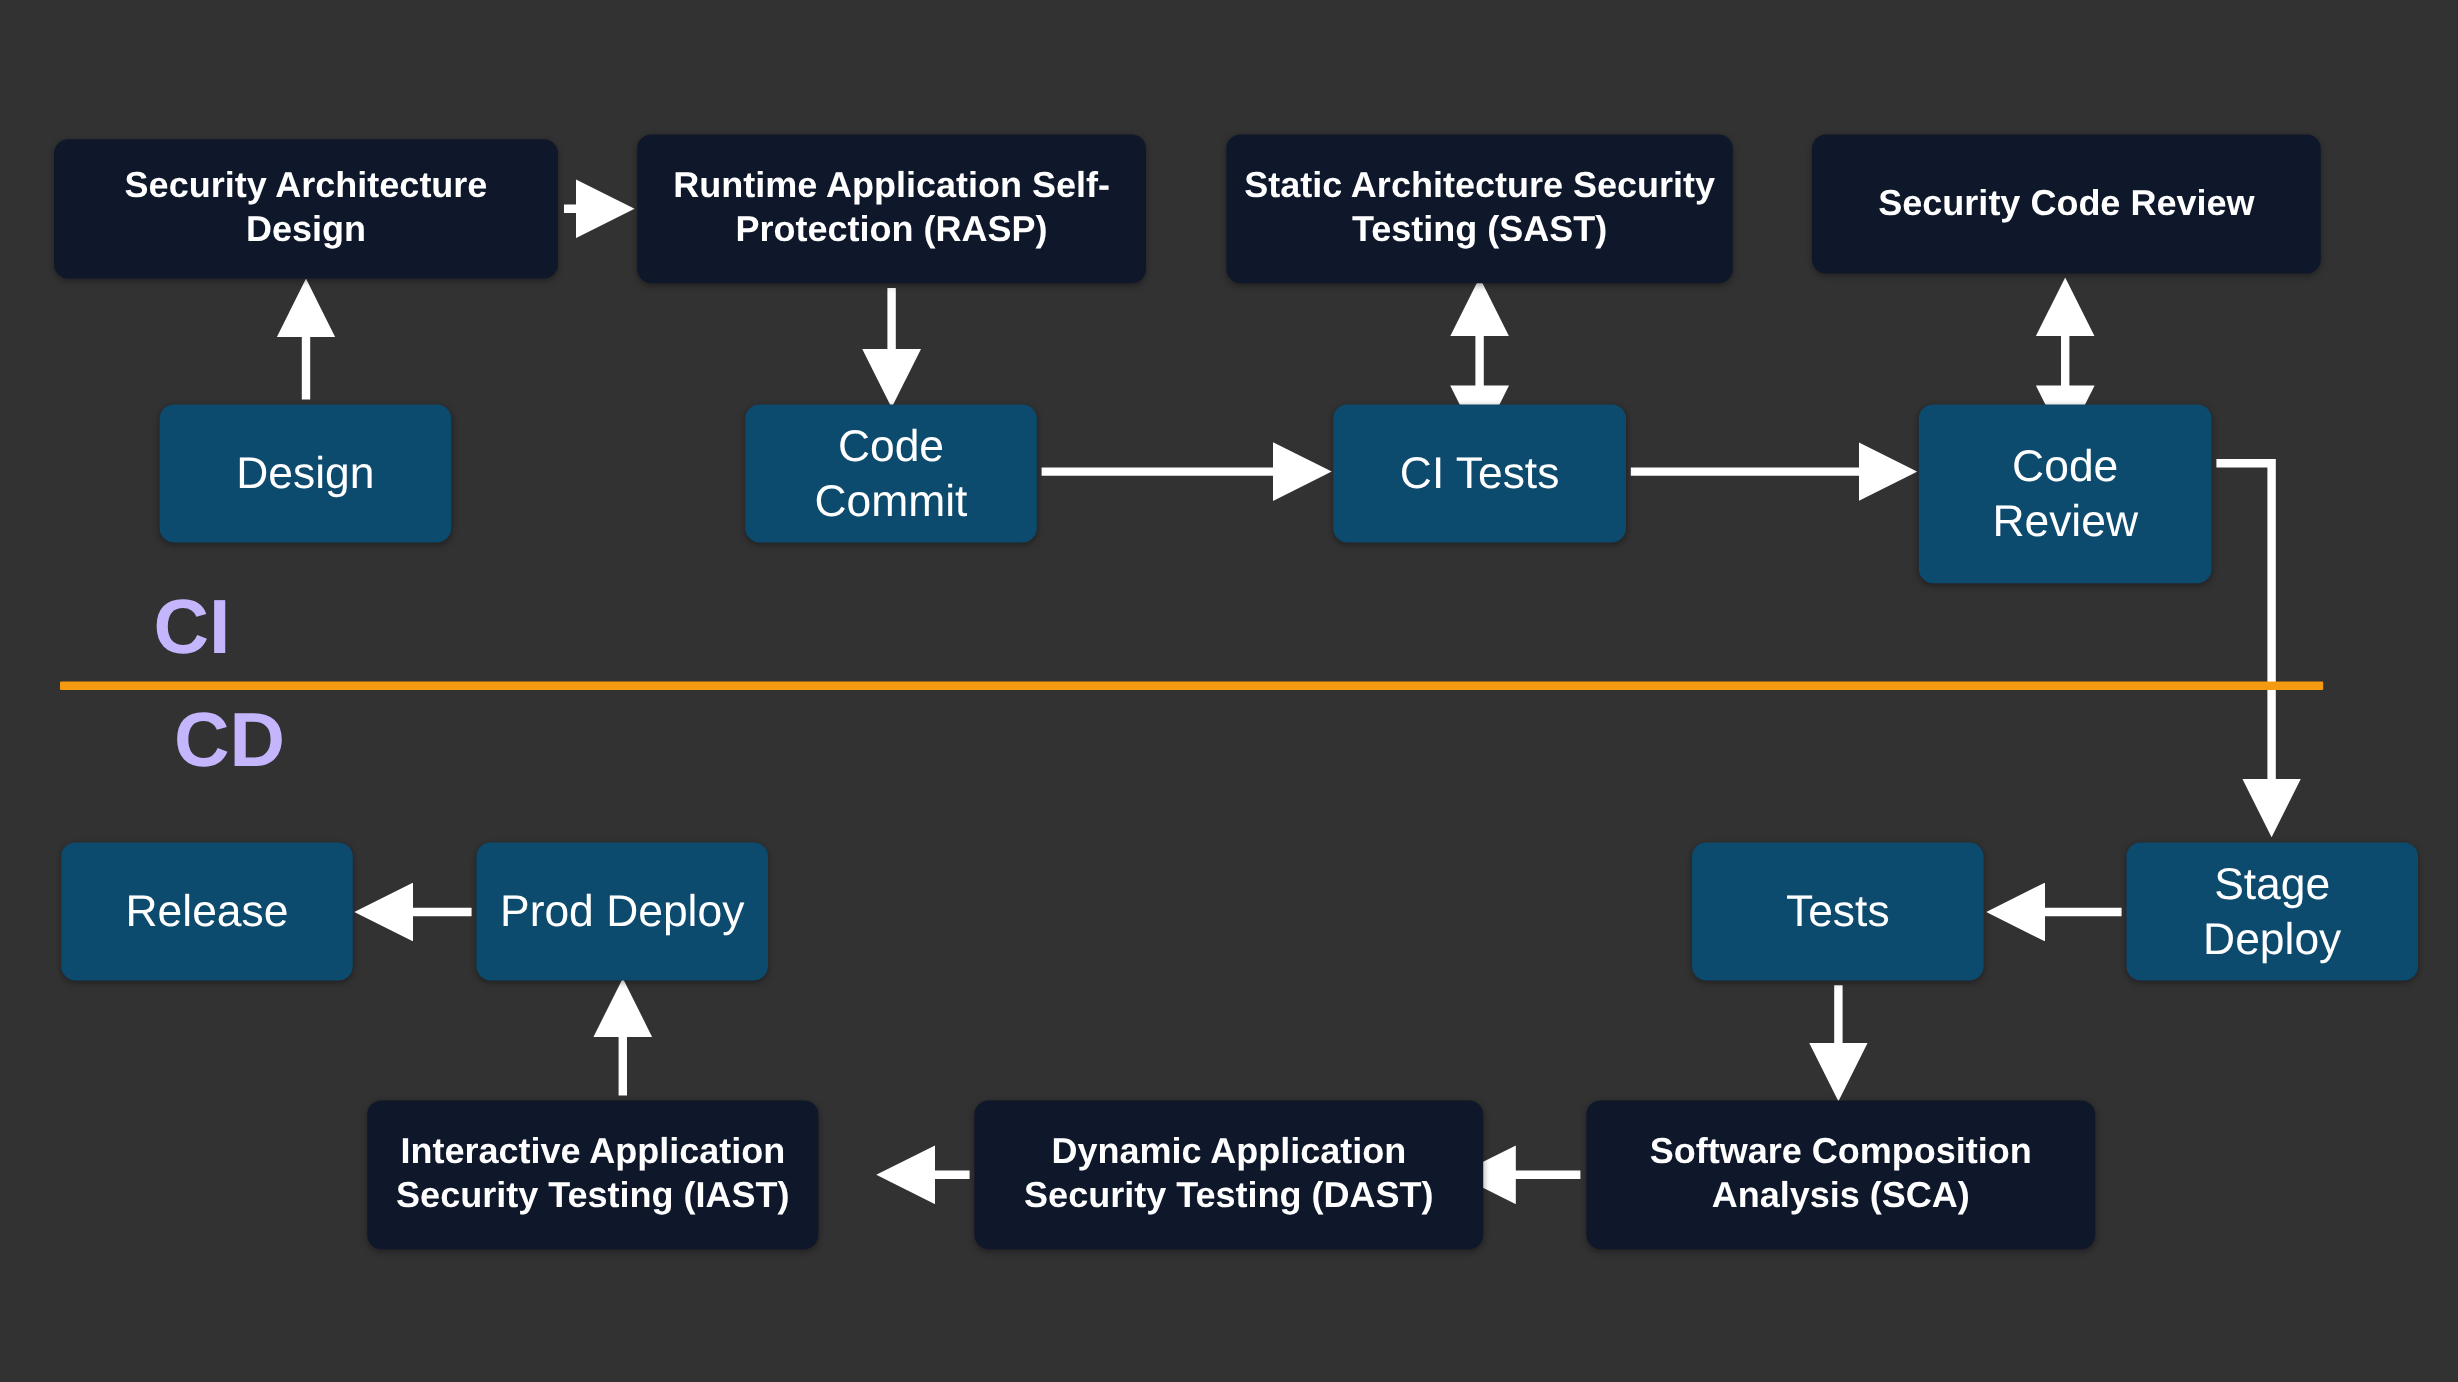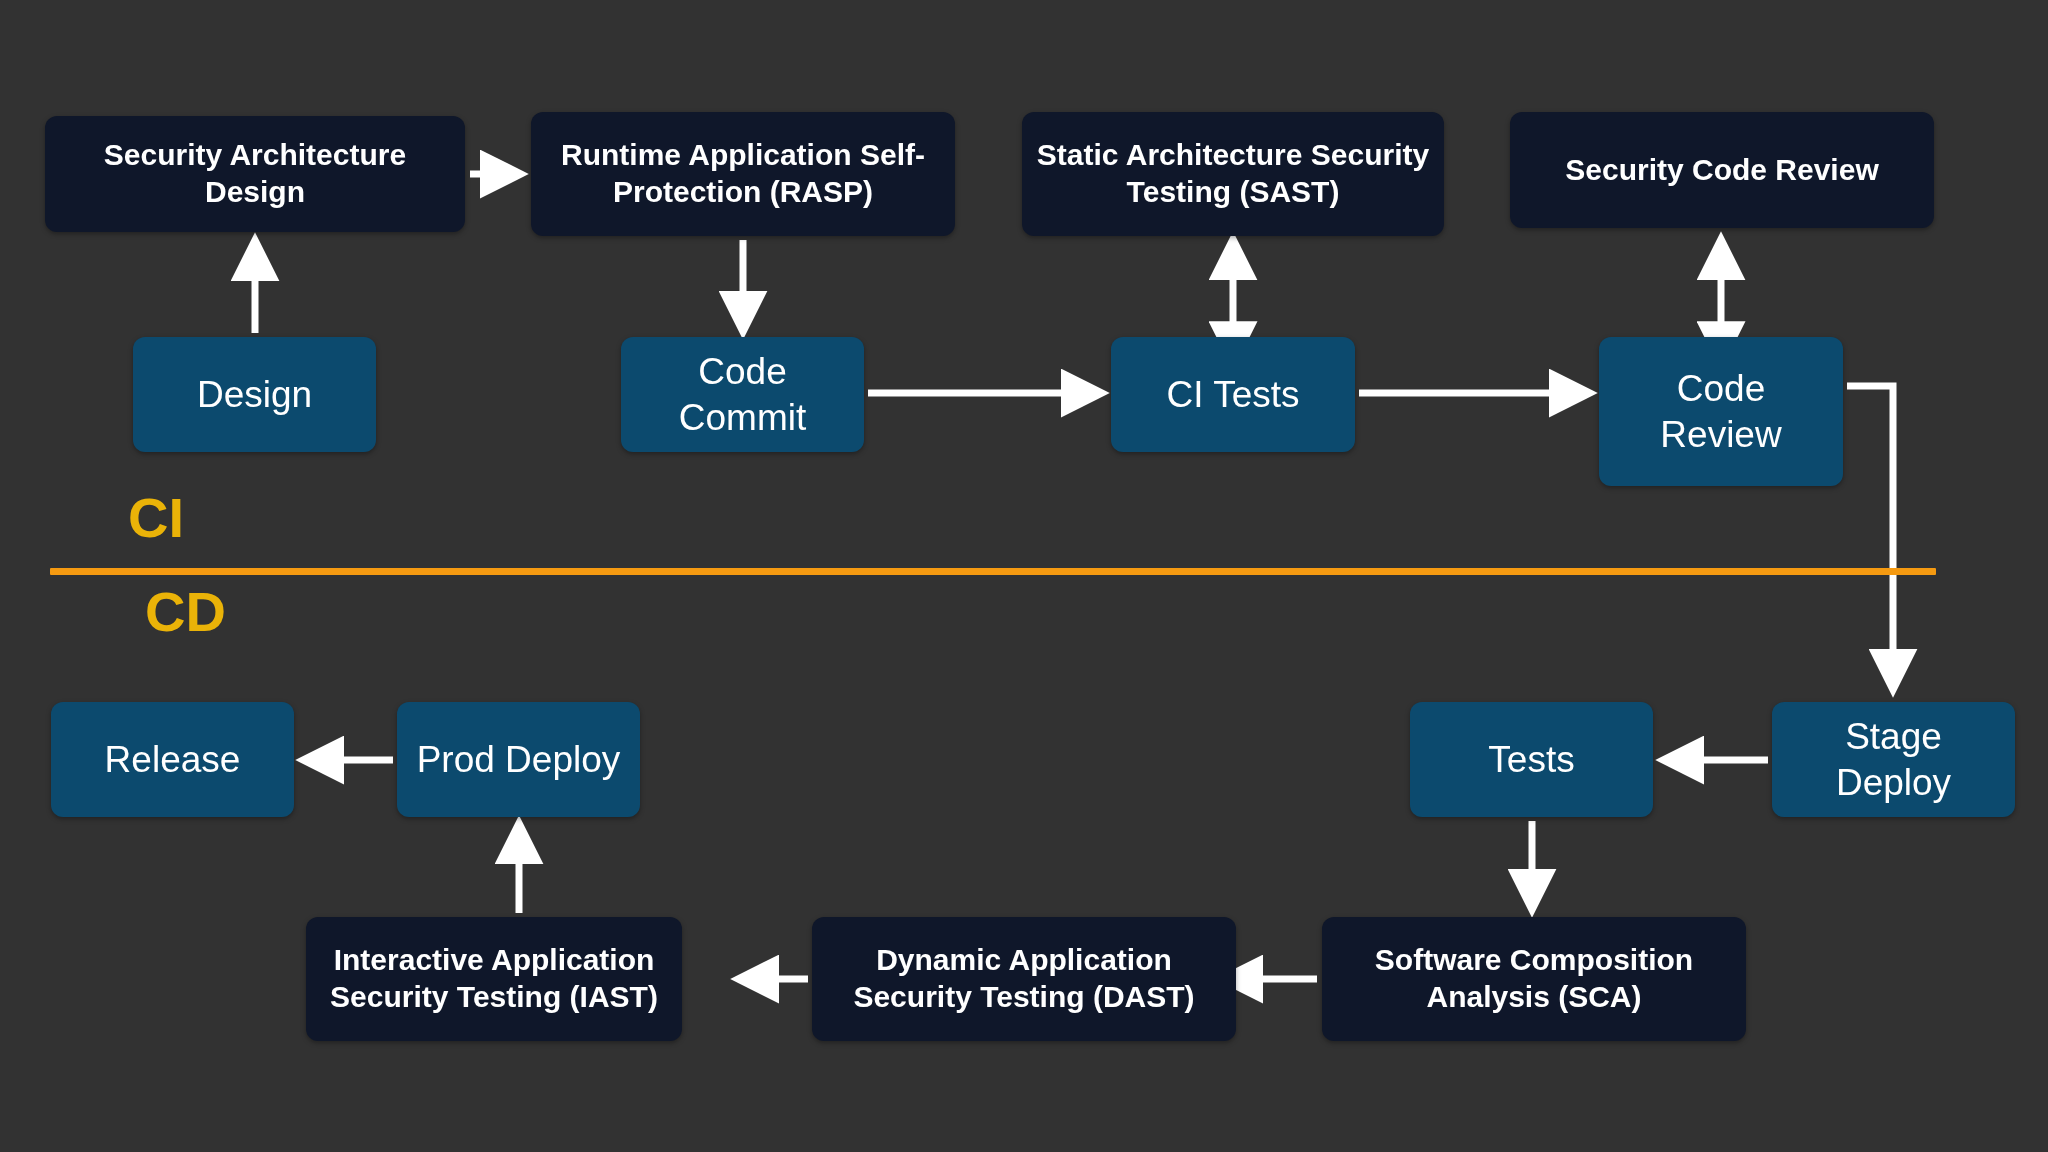--- a/index.html
+++ b/index.html
@@ -49,22 +49,22 @@
   }
 
   .divider-line {
     position: absolute;
     background: #f59a11;
     height: 7px;
     border-radius: 1px;
   }
   .divider-label {
     position: absolute;
-    color: #eab308;
-    font-size: 56px;
+    color: #c4b5fd;
+    font-size: 64px;
     font-weight: 600;
     line-height: 1;
     letter-spacing: 0px;
   }
 </style>
 </head>
 <body>
 
 <div id="stage">
 

